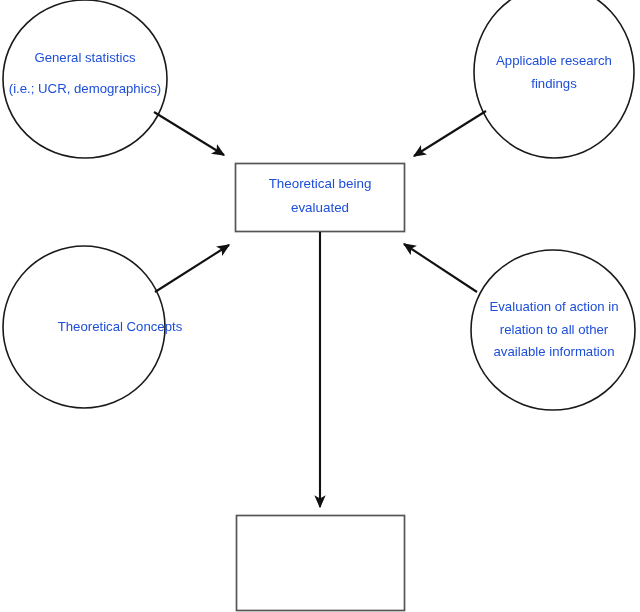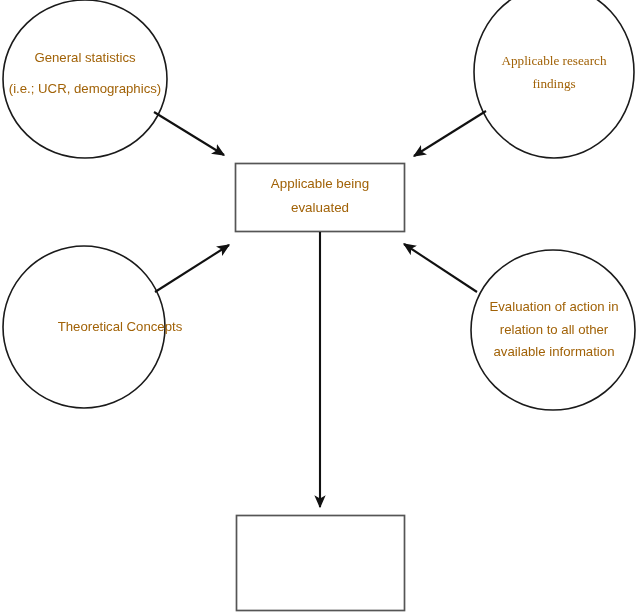--- a/index.html
+++ b/index.html
@@ -40,42 +40,41 @@
     stroke-width: 1.7;
   }
   .connector-line {
     stroke: #111111;
     stroke-width: 2.1;
     fill: none;
   }
   .node-text {
     position: absolute;
     text-align: center;
-    color: #a16207;
+    color: #1d4ed8;
     font-family: "Liberation Sans", sans-serif;
     font-size: 13.2px;
     line-height: 1.62;
     white-space: pre-line;
     pointer-events: none;
   }
   .circle-label {
     font-size: 13.2px;
   }
   .box-label {
     font-size: 13.4px;
     line-height: 1.58;
   }
   .label-gs {
     left: 0px; top: 42px; width: 170px;
     line-height: 2.35;
   }
   .label-ar {
     left: 470px; top: 50px; width: 168px;
     line-height: 1.72;
-    font-family: Liberation Serif, serif;
   }
   .label-tc {
     left: 0px; top: 316px; width: 168px; margin-left: 36px;
   }
   .label-ev {
     left: 470px; top: 296px; width: 168px;
     line-height: 1.72;
   }
   .label-center {
     left: 236px; top: 172px; width: 168px;
@@ -122,17 +121,17 @@
 
   <div class="node-text circle-label label-ar">Applicable research
 findings</div>
 
   <div class="node-text circle-label label-tc">Theoretical Concepts</div>
 
   <div class="node-text circle-label label-ev">Evaluation of action in
 relation to all other
 available information</div>
 
-  <div class="node-text box-label label-center">Applicable being
+  <div class="node-text box-label label-center">Theoretical being
 evaluated</div>
 
 
 </div>
 
 </body></html>

